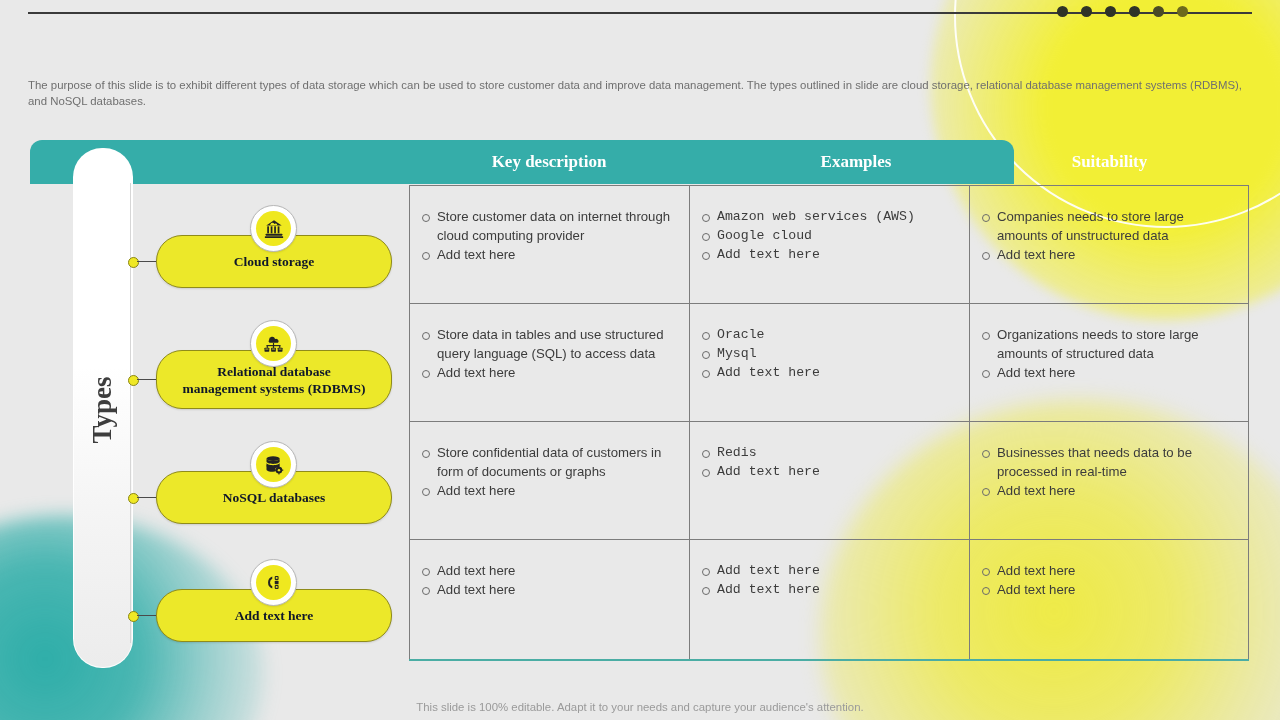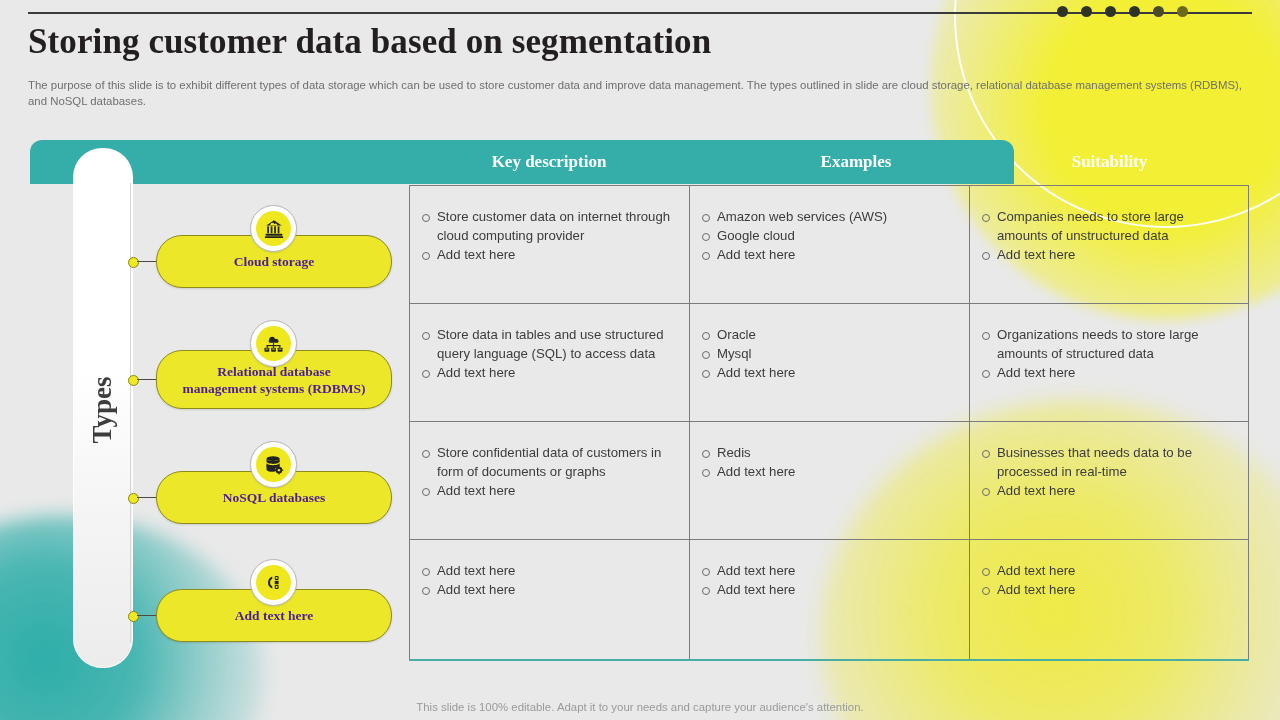--- a/index.html
+++ b/index.html
@@ -92,21 +92,21 @@
   .node{position:absolute;left:128px;}
   .node .dot{
     position:absolute;left:0;top:0;width:9px;height:9px;border-radius:50%;
     background:#efe825;border:1px solid #8a8612;
   }
   .node .conn{position:absolute;left:9px;top:4px;width:26px;height:1px;background:#4a4a4a;}
   .pill{
     position:absolute;left:28px;width:234px;
     background:#ece829;border:1px solid #8f8b1a;border-radius:26px;
     display:flex;align-items:center;justify-content:center;text-align:center;
-    font-family:"Liberation Serif",serif;font-weight:700;color:#4c1d95;
+    font-family:"Liberation Serif",serif;font-weight:700;color:#0f172a;
     box-shadow:0 1px 2px rgba(0,0,0,0.12);
   }
   .pill .ptext{font-size:13.5px;line-height:17px;padding:0 18px;}
   .iconcirc{
     position:absolute;width:45px;height:45px;border-radius:50%;
     background:#ffffff;border:1px solid #b7b7b7;
     display:flex;align-items:center;justify-content:center;
     box-shadow:0 1px 2px rgba(0,0,0,0.10);
   }
   .iconcirc .inner{
@@ -122,21 +122,21 @@
   }
   .trow{display:flex;box-sizing:border-box;border-bottom:1px solid #7c7c7c;}
   .trow:last-child{border-bottom:none;}
   .tcell{
     box-sizing:border-box;
     border-right:1px solid #7c7c7c;
     padding:22px 14px 10px 12px;
   }
   .tcell:last-child{border-right:none;}
   .tcell.c1{width:280px;}
-  .tcell.c2{width:280px;}
+  .tcell.c2{width:280px;font-family:Liberation Mono, monospace;}
   .tcell.c3{width:278px;}
   .bul{
     display:flex;align-items:flex-start;gap:7px;
     font-size:13.2px;line-height:18.8px;color:#3c3c3c;
   }
   .bul .mk{
     flex:none;width:6px;height:6px;border-radius:50%;
     border:1px solid #6b6b6b;background:transparent;margin-top:6px;
   }
   .tbl-base{position:absolute;left:409px;top:659px;width:840px;height:2px;background:#4aada4;}
@@ -160,21 +160,20 @@
   <div class="topline"></div>
   <div class="dots">
     <i></i>
     <i></i>
     <i></i>
     <i></i>
     <i></i>
     <i></i>
   </div>
 
-  <div class="title">Storing customer data based on segmentation</div>
   <div class="subtitle">The purpose of this slide is to exhibit different types of data storage which can be used to store customer data and improve data management. The types outlined in slide are cloud storage, relational database management systems (RDBMS), and NoSQL databases.</div>
 
   <div class="band">
     <div class="hcol c1">Key description</div>
     <div class="hcol c2">Examples</div>
     <div class="hcol c3">Suitability</div>
   </div>
 
   <div class="railpill"></div>
   <div class="railpill-line"></div>

